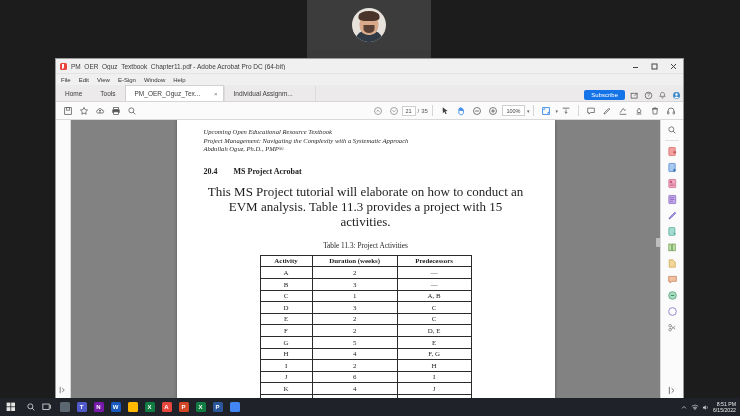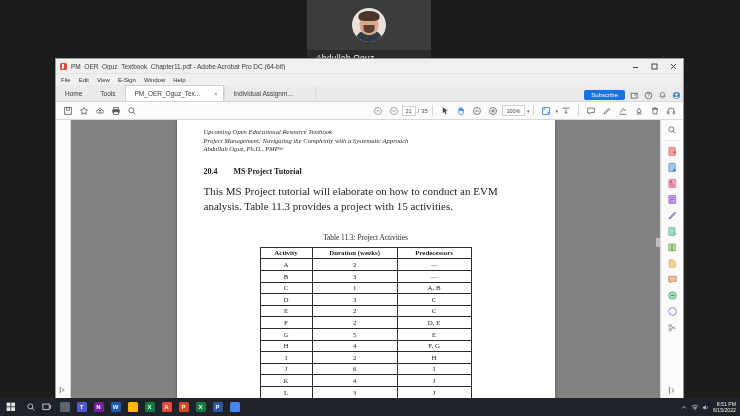--- a/index.html
+++ b/index.html
@@ -88,22 +88,22 @@
   .rr-icon{width:13px;height:13px;display:flex;align-items:center;justify-content:center;}
   .rr-bottom{position:absolute;bottom:4px;left:0;width:100%;display:flex;justify-content:center;}
   .rightrail-sep{width:14px;height:1px;background:#e0e0e0;margin:1px 0;}
   .scroll-handle{position:absolute;right:-1px;top:118px;width:5px;height:9px;}
 
   
   .doc-content{padding:8px 27px 0 27px;font-family:"Liberation Serif", serif;color:#1d1d1d;}
   .hdr-line{font-style:italic;font-size:6.6px;line-height:8.6px;color:#2a2a2a;}
   .sec-head{font-weight:bold;font-size:8px;margin-top:13px;margin-bottom:8px;}
   .sec-num{display:inline-block;width:30px;}
-  .para{font-size:11px;line-height:15px;}
-  .tbl-caption{text-align:center;font-size:7.3px;margin-top:19px;margin-bottom:5px;}
+  .para{font-size:13px;line-height:15px;text-align:center;}
+  .tbl-caption{text-align:center;font-size:7.3px;margin-top:12px;margin-bottom:5px;}
   table.acts{border-collapse:collapse;margin:0 auto;width:212px;}
   table.acts th,table.acts td{border:1px solid #2b2b2b;text-align:center;font-size:6.9px;
     padding:0.6px 0;line-height:9.4px;}
   table.acts th{font-weight:bold;}
   table.acts td.act{width:52px;}
   table.acts td.dur{width:86px;}
   table.acts td.pre{width:74px;}
 
   
   .taskbar{position:absolute;left:0;bottom:0;width:740px;height:18px;background:#1f2329;
@@ -123,23 +123,20 @@
 
   <div class="video-panel">
     <div class="video-tile">
       <div class="avatar">
         <div class="body"></div>
         <div class="head"></div>
         <div class="hair"></div>
         <div class="beard"></div>
       </div>
     </div>
-    <div class="video-name-bar">
-      <span class="video-name">Abdullah Oguz</span>
-    </div>
   </div>
 
   <div class="acro">
 
     <div class="titlebar">
       <span class="acro-logo"></span>
       <span class="title-text">PM_OER_Oguz_Textbook_Chapter11.pdf - Adobe Acrobat Pro DC (64-bit)</span>
       <div class="wincontrols">
         <div class="wc">
           <svg width="7" height="7" viewBox="0 0 7 7">
@@ -354,21 +351,21 @@
       </div>
 
       <div class="docarea">
         <div class="page">
           <div class="doc-content">
             <div class="hdr-line">Upcoming Open Educational Resource Textbook</div>
             <div class="hdr-line">Project Management: Navigating the Complexity with a Systematic Approach</div>
             <div class="hdr-line">Abdullah Oguz, Ph.D., PMP®</div>
 
             <div class="sec-head">
-              <span class="sec-num">20.4</span><span>MS Project Tutorial</span>
+              <span class="sec-num">20.4</span><span>MS Project Acrobat</span>
             </div>
 
             <div class="para">This MS Project tutorial will elaborate on how to conduct an EVM analysis. Table 11.3 provides a project with 15 activities.</div>
 
             <div class="tbl-caption">Table 11.3: Project Activities</div>
 
             <table class="acts">
               <thead>
                 <tr>
                   <th class="act">Activity</th>

